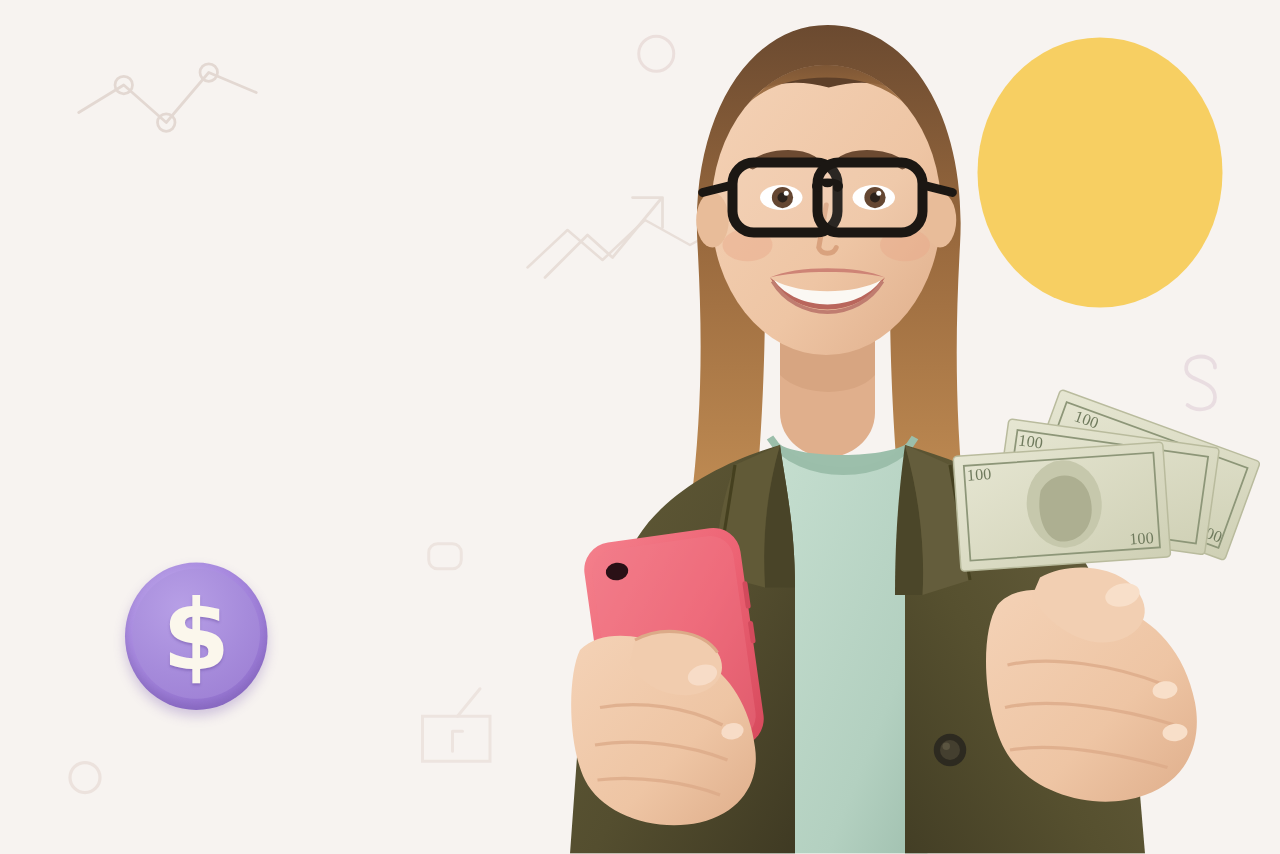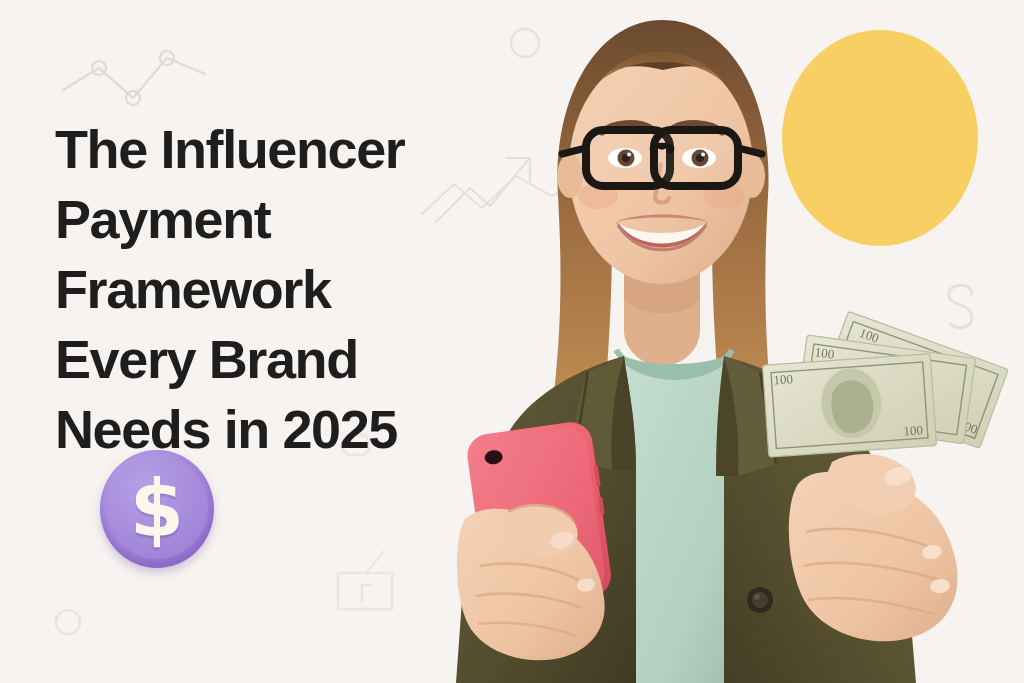--- a/index.html
+++ b/index.html
@@ -110,25 +110,20 @@
       <path d="M30 56 L30 40 L38 40" fill="none" stroke="#EDE4DF" stroke-width="2.4" stroke-linecap="round" stroke-linejoin="round"></path>
     </svg>
   </div>
 
   <div class="deco" style="left:940px;top:280px;">
     <svg width="42" height="56" viewBox="0 0 42 56">
       <path d="M32 14 C32 6 22 4 16 6 C8 8 6 18 14 22 C22 26 32 28 32 38 C32 48 18 50 10 44" fill="none" stroke="#E9DDE1" stroke-width="3" stroke-linecap="round"></path>
     </svg>
   </div>
 
-  <h1 class="headline">The Influencer
-Payment
-Framework
-Every Brand
-Needs in 2025</h1>
 
   <div class="coin">
     <div class="coin-body"></div>
     <div class="coin-rim"></div>
     <div class="coin-glyph">$</div>
   </div>
 
   <div class="person">
     <svg width="612" height="683" viewBox="0 0 612 683">
       <defs>

